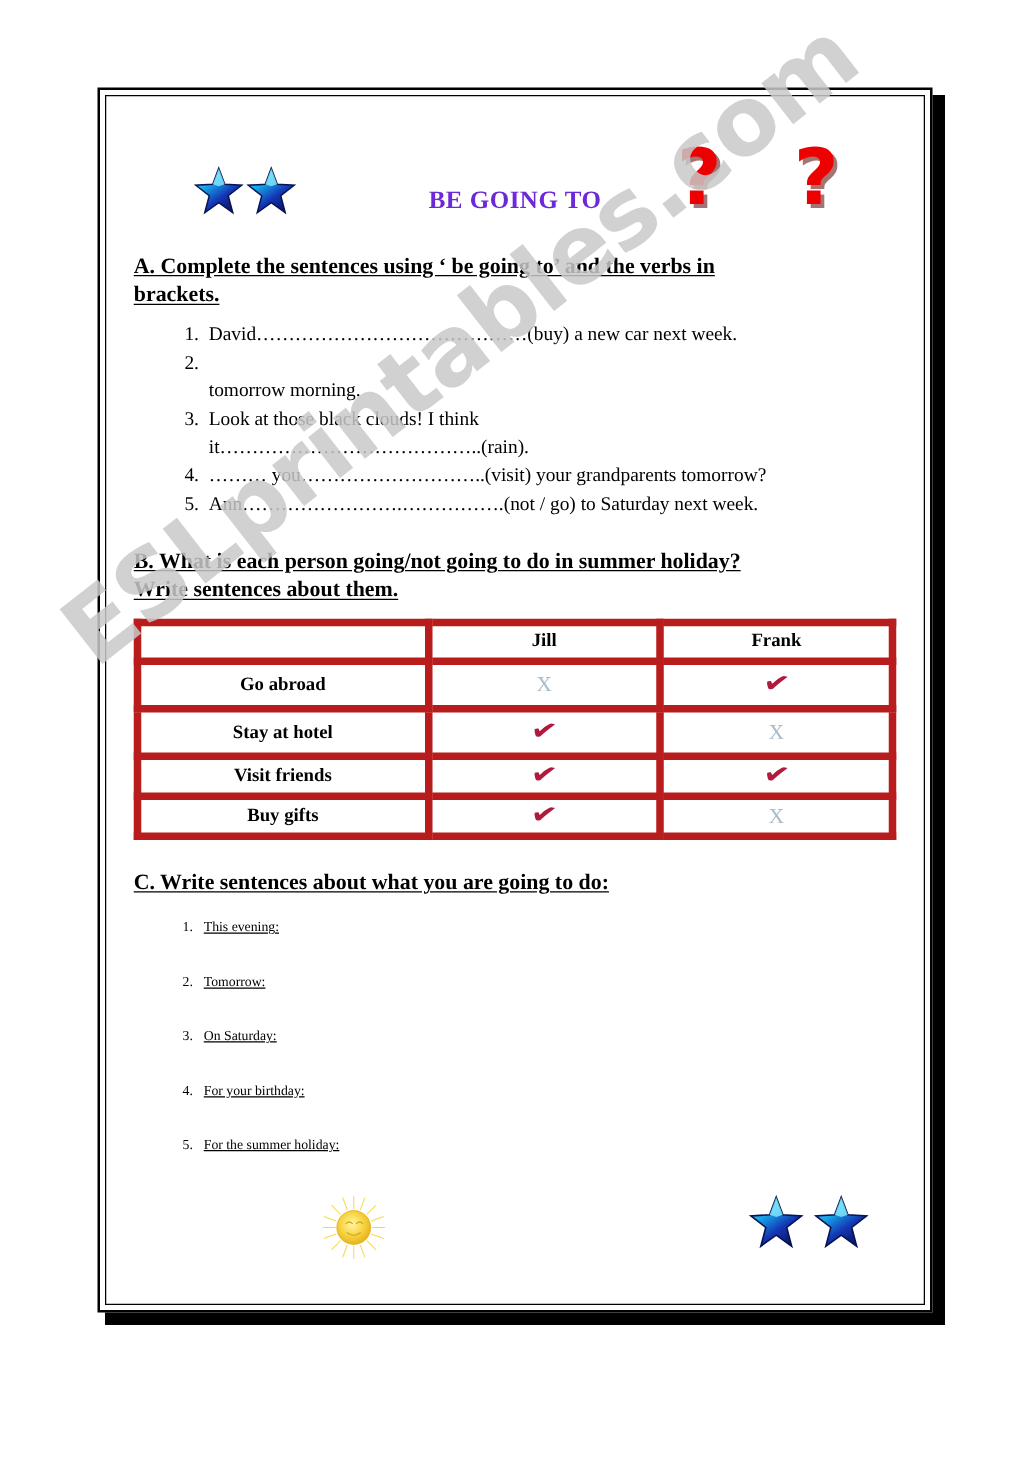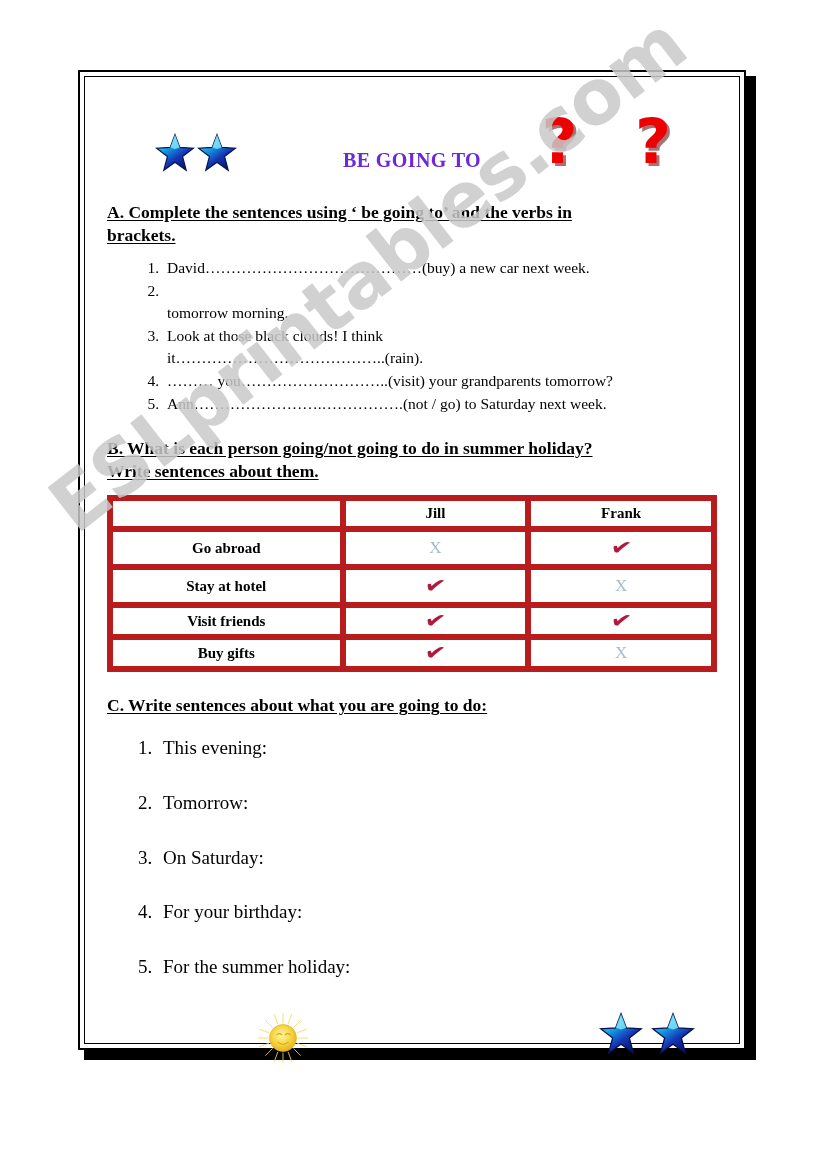--- a/index.html
+++ b/index.html
@@ -134,22 +134,23 @@
     font-size: 15.5px;
     line-height: 1.42;
   }
   ol.qlist li {
     margin: 0 0 1px 0;
     padding-left: 4px;
   }
   ol.clist {
     margin: 18px 0 0 0;
     padding-left: 50px;
-    font-size: 19px;
+    font-size: 11px;
     line-height: 1.4;
+    text-decoration: underline;
   }
   ol.clist li {
     margin: 0 0 28px 0;
     padding-left: 6px;
   }
 
   
   table.bgt {
     border-collapse: collapse;
     width: 100%;

